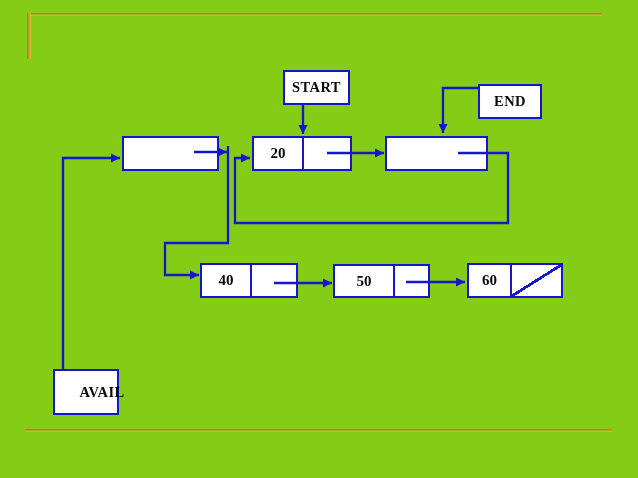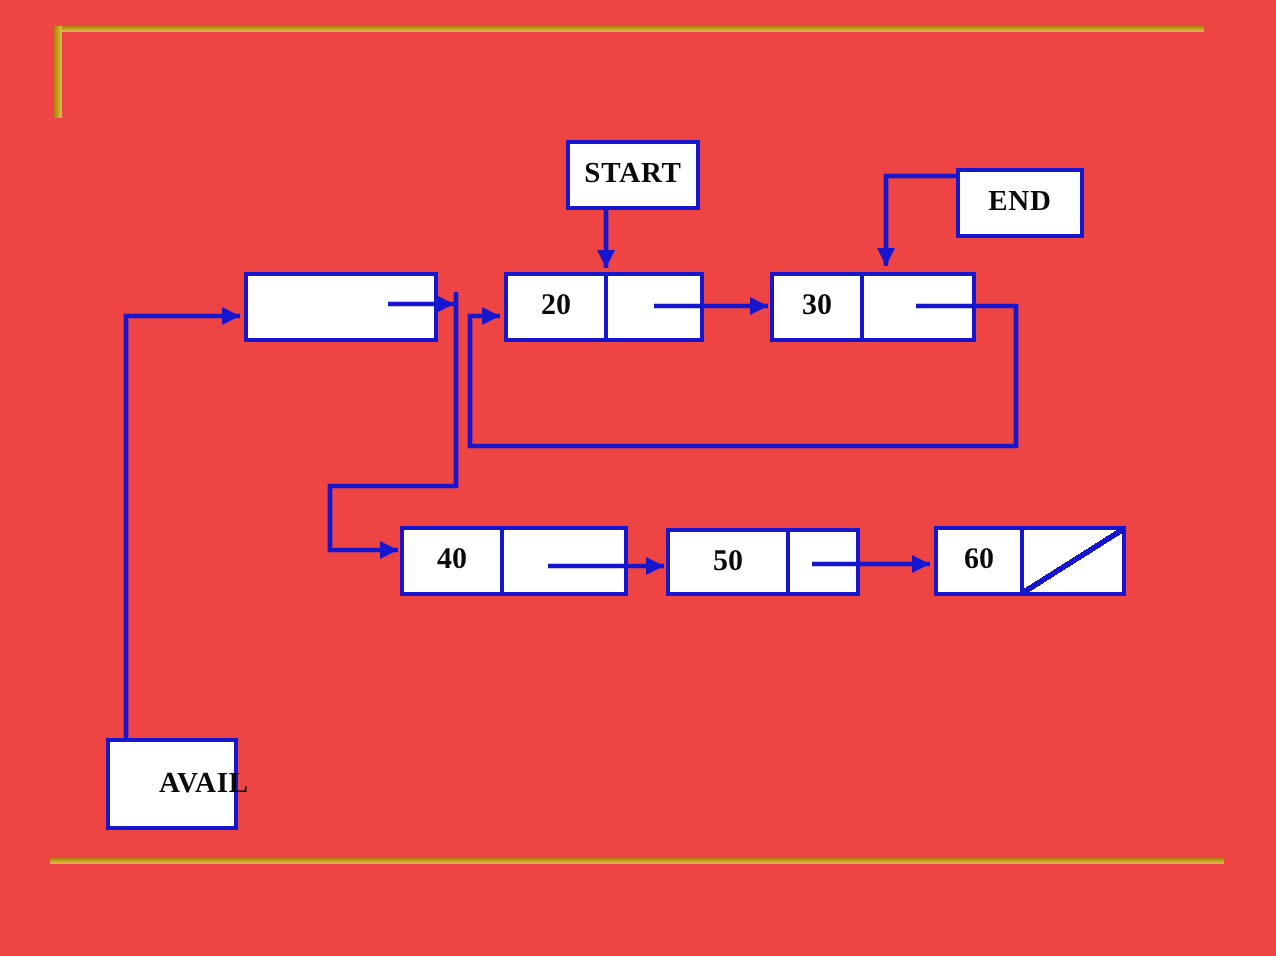--- a/index.html
+++ b/index.html
@@ -1,16 +1,16 @@
 <!DOCTYPE html>
 <html><head>
 <meta charset="utf-8">
 <style>
   html,body{margin:0;padding:0;background:#fff;}
-  .slide{position:relative;width:638px;height:478px;background:#ef4444;overflow:hidden;
+  .slide{position:relative;width:638px;height:478px;background:#84cc16;overflow:hidden;
          font-family:"Liberation Serif", serif;}
   
   .gold-top{position:absolute;left:27px;top:13px;width:575px;height:3px;
             background:linear-gradient(180deg,#a98200,#e0be4e);}
   .gold-left{position:absolute;left:27px;top:13px;width:4px;height:46px;
              background:linear-gradient(90deg,#a98200,#e0be4e);}
   .gold-bottom{position:absolute;left:25px;top:429px;width:587px;height:3px;
                background:linear-gradient(180deg,#a98200,#e0be4e);}
   
   .pbox{position:absolute;box-sizing:border-box;border:2.5px solid #1616ce;background:#fff;
@@ -22,21 +22,21 @@
   
   .node{position:absolute;box-sizing:border-box;border:2.5px solid #1616ce;background:#fff;
         display:flex;z-index:2;}
   .node .val{box-sizing:border-box;border-right:2.5px solid #1616ce;display:flex;
              align-items:center;justify-content:center;color:#0a0a0a;
              font-weight:bold;font-size:15px;}
   .node .ptr{flex:1;position:relative;background:#fff;}
   .n10{left:122px;top:136px;width:97px;height:35px;}  .n10 .val{width:48px;}
   .n20{left:252px;top:136px;width:100px;height:35px;} .n20 .val{width:50px;}
   .n30{left:385px;top:136px;width:103px;height:35px;} .n30 .val{width:45px;}
-  .n40{left:200px;top:263px;width:114px;height:35px;}  .n40 .val{width:50px;}
+  .n40{left:200px;top:263px;width:98px;height:35px;}  .n40 .val{width:50px;}
   .n50{left:333px;top:264px;width:97px;height:34px;}  .n50 .val{width:60px;}
   .n60{left:467px;top:263px;width:96px;height:35px;}  .n60 .val{width:43px;}
   
   .slash{position:absolute;inset:0;
          background:linear-gradient(to bottom right,
             transparent calc(50% - 1.4px), #1616ce calc(50% - 1.4px),
             #1616ce calc(50% + 1.4px), transparent calc(50% + 1.4px));}
   
   svg.wires{position:absolute;left:0;top:0;z-index:3;pointer-events:none;}
   svg.wires polyline, svg.wires line{fill:none;stroke:#1616ce;stroke-width:2.3px;}
@@ -78,21 +78,20 @@
   </div>
 
   <div class="node n10">
     <div class="ptr"></div>
   </div>
   <div class="node n20">
     <div class="val">20</div>
     <div class="ptr"></div>
   </div>
   <div class="node n30">
-    <div class="val">30</div>
     <div class="ptr"></div>
   </div>
   <div class="node n40">
     <div class="val">40</div>
     <div class="ptr"></div>
   </div>
   <div class="node n50">
     <div class="val">50</div>
     <div class="ptr"></div>
   </div>

